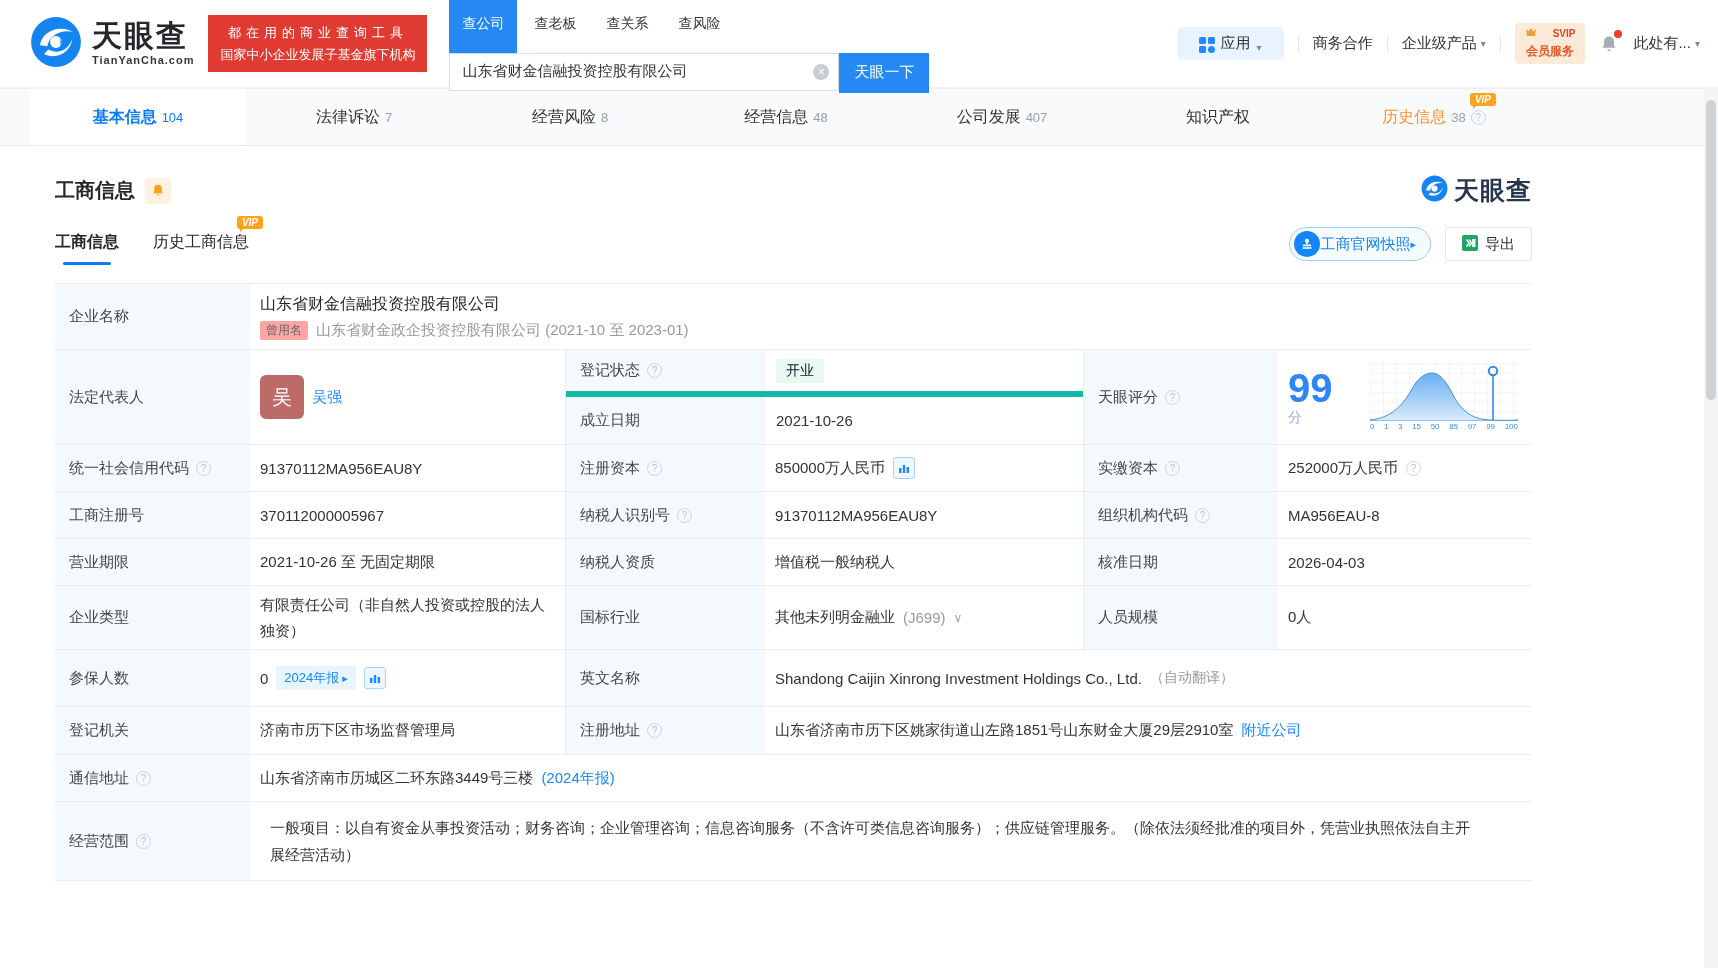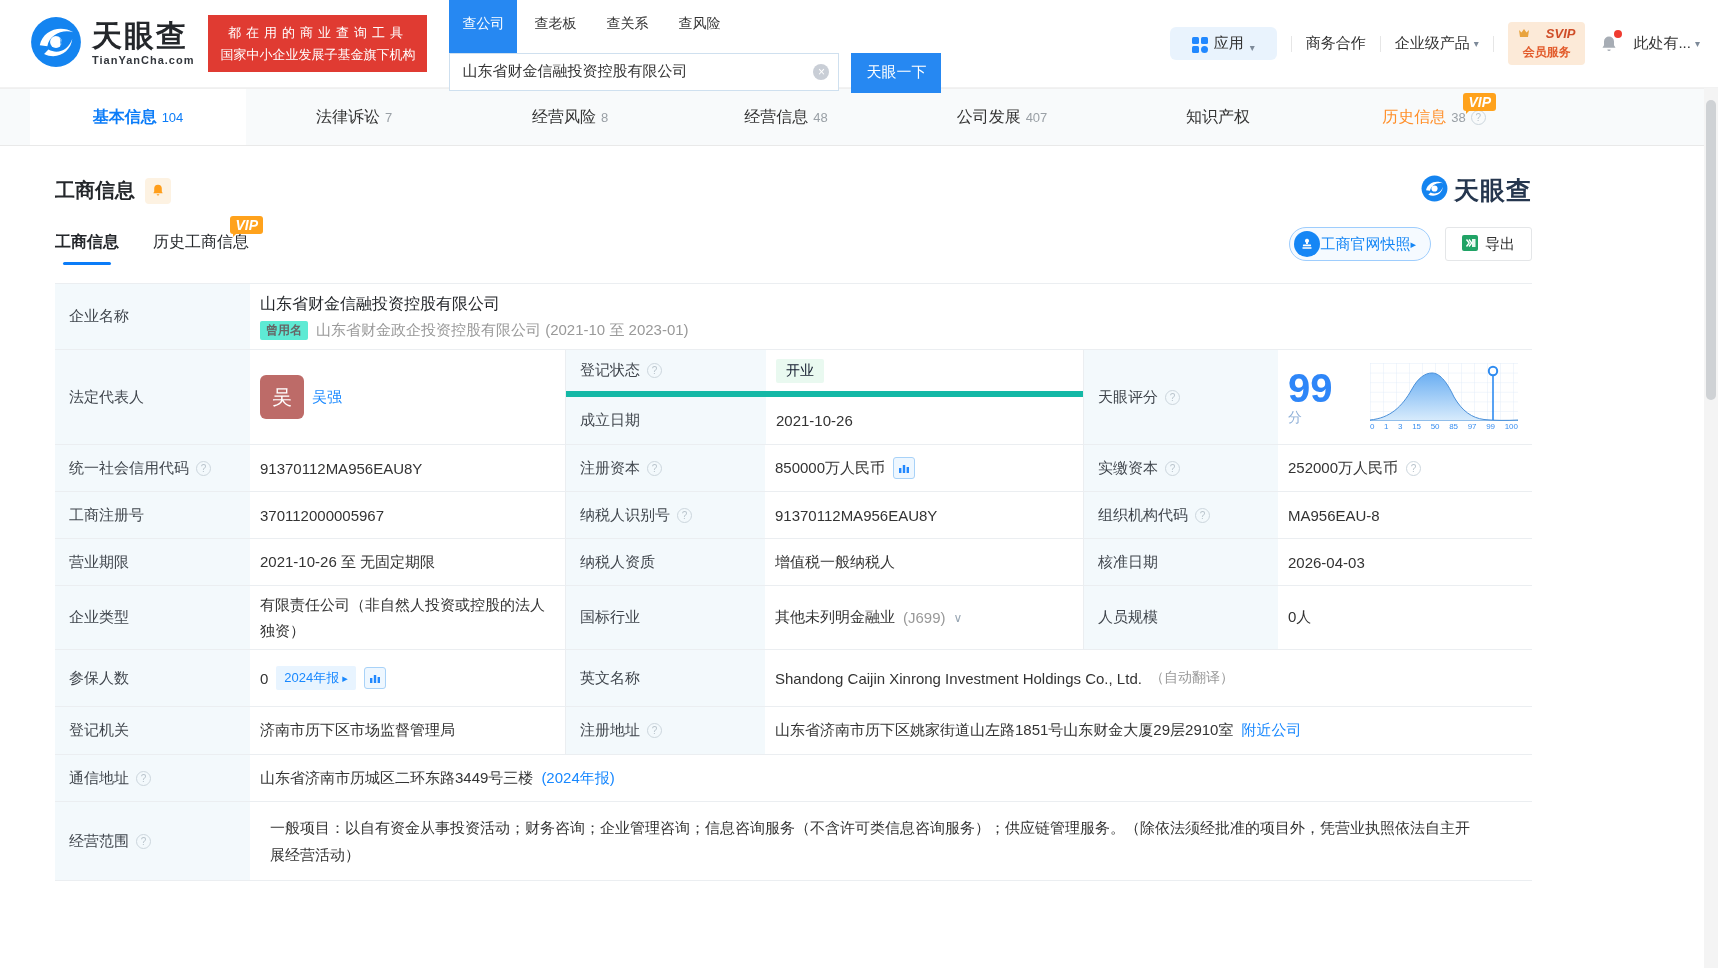--- a/index.html
+++ b/index.html
@@ -14,44 +14,44 @@
   .slogan { margin-left:14px; background:#e03b32; color:#fff; font-size:13px; padding:7px 12px; line-height:1.65; text-align:center; white-space:nowrap; }
   .slogan .l1 { letter-spacing:5px; }
   .search-block { margin-left:22px; }
   .search-tabs { display:flex; align-items:flex-end; gap:4px; font-size:14px; }
   .stab { padding:20px 13px; color:#333; cursor:pointer; }
   .stab.active { background:#2688f2; color:#fff; border-radius:2px 2px 0 0; }
   .search-row { display:flex; margin-top:0; }
   .search-input-wrap { position:relative; }
   .search-input { width:390px; height:38px; border:1px solid #cfe0ef; padding:0 38px 0 12px; font-size:15px; color:#333; outline:none; font-family:inherit; }
   .clear-ic { position:absolute; right:10px; top:11px; width:16px; height:16px; background:#c9ced6; border-radius:50%; color:#fff; font-size:12px; line-height:16px; text-align:center; cursor:pointer; }
-  .search-btn { width:90px; height:40px; margin-left:12px; background:#2688f2; color:#fff; border:none; font-size:15px; cursor:pointer; font-family:inherit; }
+  .search-btn { width:90px; height:40px; margin-left:0; background:#2688f2; color:#fff; border:none; font-size:15px; cursor:pointer; font-family:inherit; }
   .top-right { margin-left:auto; display:flex; align-items:center; gap:14px; font-size:15px; white-space:nowrap; }
   .apps-chip { display:flex; align-items:flex-end; gap:6px; background:#e9f3fd; border-radius:6px; padding:7px 22px; cursor:pointer; }
   .grid-ic { display:grid; grid-template-columns:7px 7px; grid-gap:2px; }
   .grid-ic i { width:7px; height:7px; background:#2188ff; border-radius:1.5px; }
   .grid-ic i.dot { border-radius:50%; }
   .caret { font-size:10px; color:#7d8a99; }
   .vdiv { width:1px; height:16px; background:#e6e6e6; }
   .nav-item { color:#333; cursor:pointer; display:flex; align-items:center; gap:4px; }
   .svip-chip { background:#fcead8; border-radius:4px; padding:4px 10px; line-height:1.25; text-align:center; cursor:pointer; }
-  .svip-l1 { font-size:13px; font-weight:bold; font-style:italic; color:#cf4d28; display:flex; align-items:center; gap:16px; justify-content:center; }
+  .svip-l1 { font-size:10px; font-weight:bold; color:#cf4d28; display:flex; align-items:center; gap:16px; justify-content:center; }
   .svip-l2 { font-size:12px; color:#e25a2a; font-weight:bold; }
   .bell-wrap { position:relative; cursor:pointer; display:flex; }
   .red-dot { position:absolute; top:-3px; right:-3px; width:8px; height:8px; background:#f03b30; border-radius:50%; }
 
   
   .tabbar { height:58px; background:#f8fafb; border-top:1px solid #efefef; border-bottom:1px solid #e9e9e9; display:flex; }
   .tabs-inner { display:flex; margin-left:30px; width:1512px; }
   .tab { flex:1; display:flex; align-items:center; justify-content:center; gap:5px; font-size:16px; color:#333; cursor:pointer; position:relative; }
   .tab .cnt { font-size:13px; color:#9aa0a6; }
   .tab.active { background:#fff; color:#0b7cf8; font-weight:bold; }
   .tab.active .cnt { color:#0b7cf8; font-weight:normal;text-align:center; }
   .tab.orange { color:#ff8f2a; }
-  .vip-tag { background:#ffa21c; color:#fff; font-size:14px; font-weight:bold; font-style:italic; border-radius:3px; padding:1px 5px; position:relative; }
+  .vip-tag { background:#ffa21c; color:#fff; font-size:10px; font-weight:bold; font-style:italic; border-radius:3px; padding:1px 5px; position:relative; }
   .vip-tag:after { content:""; position:absolute; left:3px; bottom:-3px; border:3px solid transparent; border-top-color:#ffa21c; border-left-color:#ffa21c; }
   .tab .vip-tag { position:absolute; top:4px; right:46px; }
   .help-ic { width:15px; height:15px; border:1px solid #ccd6dd; border-radius:50%; color:#b9c4cc; font-size:10px; line-height:13px; text-align:center; display:inline-block; cursor:pointer; flex:none; }
 
   
   .content { margin-left:55px; width:1477px; }
   .section-head { margin-top:28px; display:flex; align-items:center; }
   .section-title { font-size:20px; font-weight:bold; color:#24272b; }
   .bell-chip { width:26px; height:26px; background:#fdf2e2; border-radius:4px; margin-left:10px; display:flex; align-items:center; justify-content:center; cursor:pointer; }
   .watermark { margin-left:auto; display:flex; align-items:center; gap:6px; }
@@ -76,21 +76,21 @@
   .cols-c { grid-template-columns:195px 315px 200px 318px 195px 254px; }
   .cols-d { grid-template-columns:195px 315px 200px 767px; }
   .th { background:#f3f9fc; display:flex; align-items:center; gap:7px; padding:0 8px 0 14px; color:#40464d; }
   .td { display:flex; align-items:center; gap:8px; padding:0 14px 0 10px; color:#333; }
   .vb { border-left:1px solid #ebeef1; }
   .h66 { min-height:66px; } .h94 { min-height:94px; } .h47 { min-height:47px; }
   .h64 { min-height:64px; } .h57 { min-height:57px; } .h48 { min-height:48px; } .h78 { min-height:78px; }
   .name-cell { flex-direction:column; align-items:flex-start; justify-content:center; gap:6px; padding-top:8px; padding-bottom:8px; }
   .company-name { font-size:16px; color:#24272b; }
   .former-line { display:flex; align-items:center; gap:8px; }
-  .former-tag { background:#5eead4; color:#666; font-size:12px; padding:1px 6px; border-radius:2px;font-weight:bold; }
+  .former-tag { background:#fca5a5; color:#666; font-size:12px; padding:1px 6px; border-radius:2px; }
   .former-name { color:#999; font-size:15px; }
   .avatar { width:44px; height:44px; background:#bd6b68; border-radius:6px; color:#fff; font-size:20px; display:flex; align-items:center; justify-content:center; cursor:pointer; flex:none; }
   .link { color:#1888ff; cursor:pointer; }
   .mid-split { display:grid; grid-template-columns:200px 318px; grid-template-rows:47px 47px; }
   .mid-split .cell-b { border-bottom:6px solid #14b8a6; }
   .status-badge { background:#e9f9f0; color:#0f172a; font-size:14px; padding:3px 10px; border-radius:2px; }
   .score-cell { gap:30px; }
   .score-num { font-size:40px; font-weight:bold; color:#2e86f8; line-height:1; }
   .score-unit { font-size:14px; color:#8fb0d8; }
   .chart-wrap { display:flex; flex-direction:column; width:148px; }

